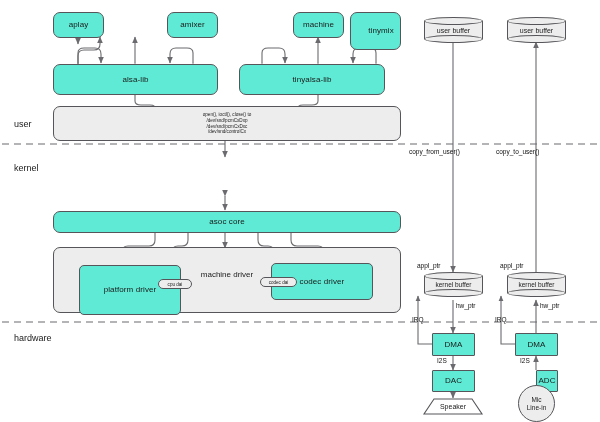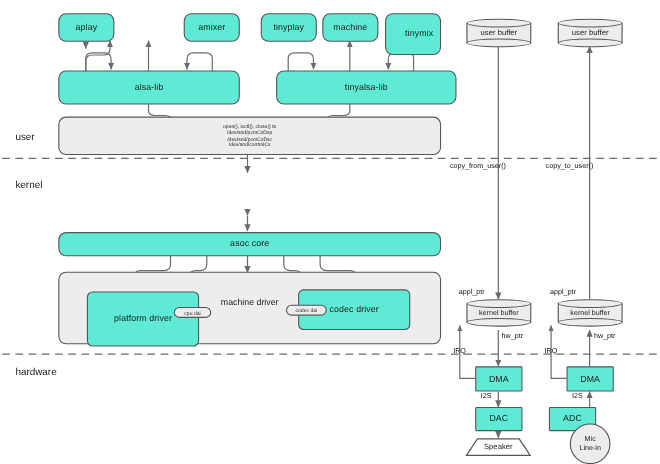--- a/index.html
+++ b/index.html
@@ -215,26 +215,25 @@
 
     <polygon points="434,399 472,399 482,414 424,414" fill="#ffffff" stroke="#56565a" stroke-width="1.1"></polygon>
   </svg>
 
   <div class="zone-label f9" style="left:14px;top:119px;">user</div>
   <div class="zone-label f9" style="left:14px;top:163px;">kernel</div>
   <div class="zone-label f9" style="left:14px;top:333px;">hardware</div>
 
   <div class="node rounded f8" style="left:53px;top:12px;width:51px;height:26px;">aplay</div>
   <div class="node rounded f8" style="left:167px;top:12px;width:51px;height:26px;">amixer</div>
-  <div class="node rounded f8" style="left:237px;top:12px;width:51px;height:26px;">tinyplay</div>
   <div class="node rounded f8" style="left:293px;top:12px;width:51px;height:26px;">machine</div>
   <div class="node rounded f8" style="left:350px;top:12px;width:51px;height:38px;padding-left:11px;">tinymix</div>
 
   <div class="node rounded f8" style="left:53px;top:64px;width:165px;height:31px;">alsa-lib</div>
-  <div class="node rounded f8" style="left:251px;top:64px;width:164px;height:31px;text-align:center;">tinyalsa-lib</div>
+  <div class="node rounded f8" style="left:239px;top:64px;width:146px;height:31px;text-align:center;">tinyalsa-lib</div>
 
   <div class="syscall" style="left:53px;top:106px;width:348px;height:35px;">
     <span class="f45">open(), ioctl(), close() to</span>
     <span class="f45">/dev/snd/pcmCxDxp</span>
     <span class="f45">/dev/snd/pcmCxDxc</span>
     <span class="f45">/dev/snd/controlCx</span>
   </div>
 
   <div class="node rounded f8" style="left:53px;top:211px;width:348px;height:22px;">asoc core</div>
 
@@ -285,20 +284,20 @@
     <div class="cyl-body"></div>
     <div class="cyl-top"></div>
     <div class="cyl-text f65">kernel buffer</div>
   </div>
 
   <div class="edge-label f65" style="left:540px;top:302px;">hw_ptr</div>
   <div class="edge-label f65" style="left:495px;top:316px;">IRQ</div>
 
   <div class="node sq f8" style="left:515px;top:333px;width:43px;height:23px;">DMA</div>
   <div class="edge-label f65" style="left:520px;top:357px;">I2S</div>
-  <div class="node sq f8" style="left:499px;top:370px;width:43px;height:22px;">ADC</div>
+  <div class="node sq f8" style="left:536px;top:370px;width:22px;height:22px;">ADC</div>
 
   <div class="circ" style="left:518px;top:385px;width:37px;height:37px;">
     <div class="f65">Mic</div>
     <div class="f65">Line-in</div>
   </div>
 
 </div>
 
 </body></html>

